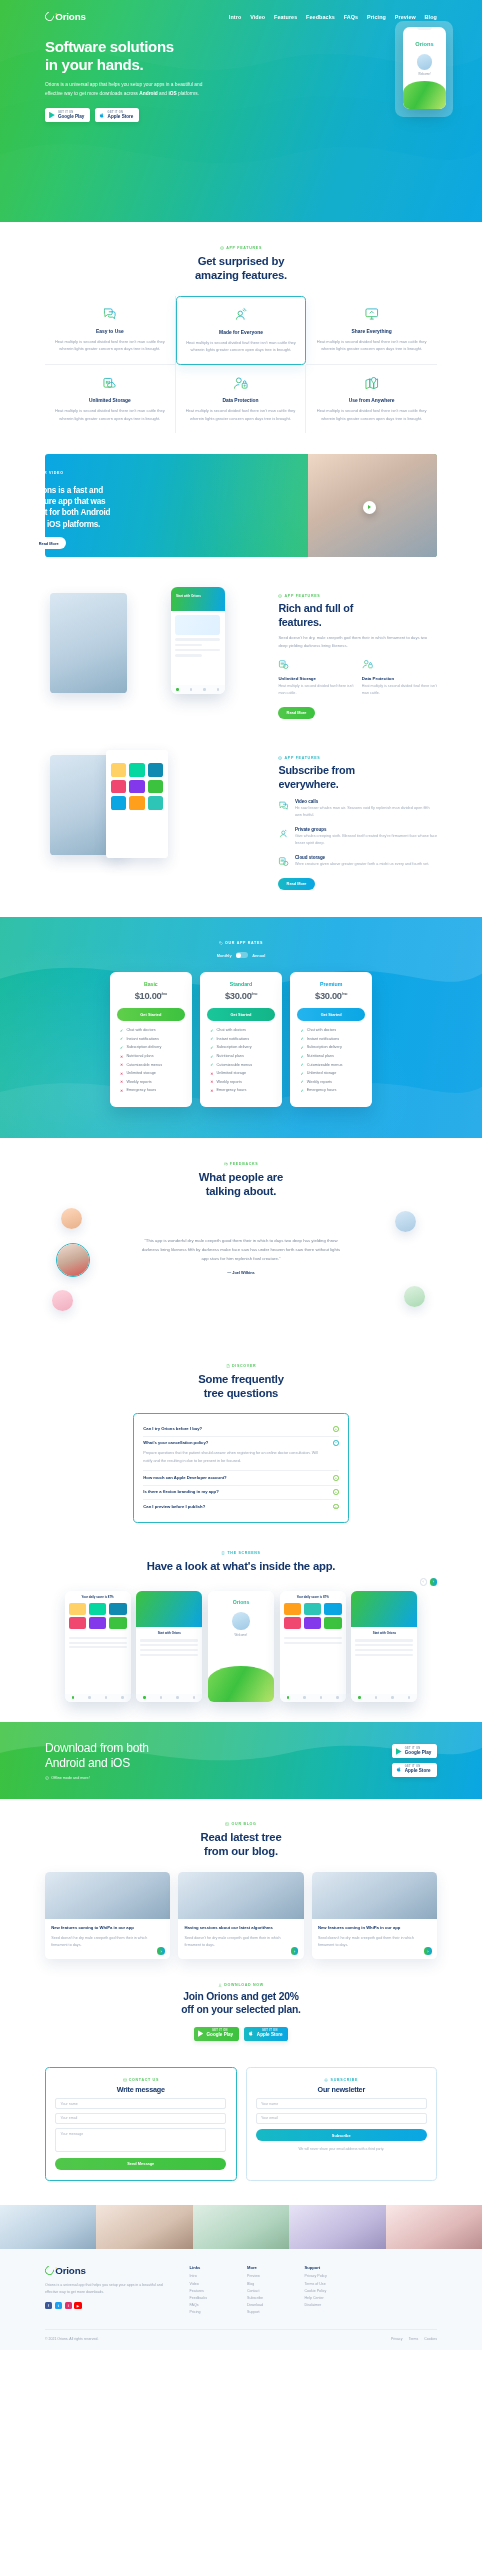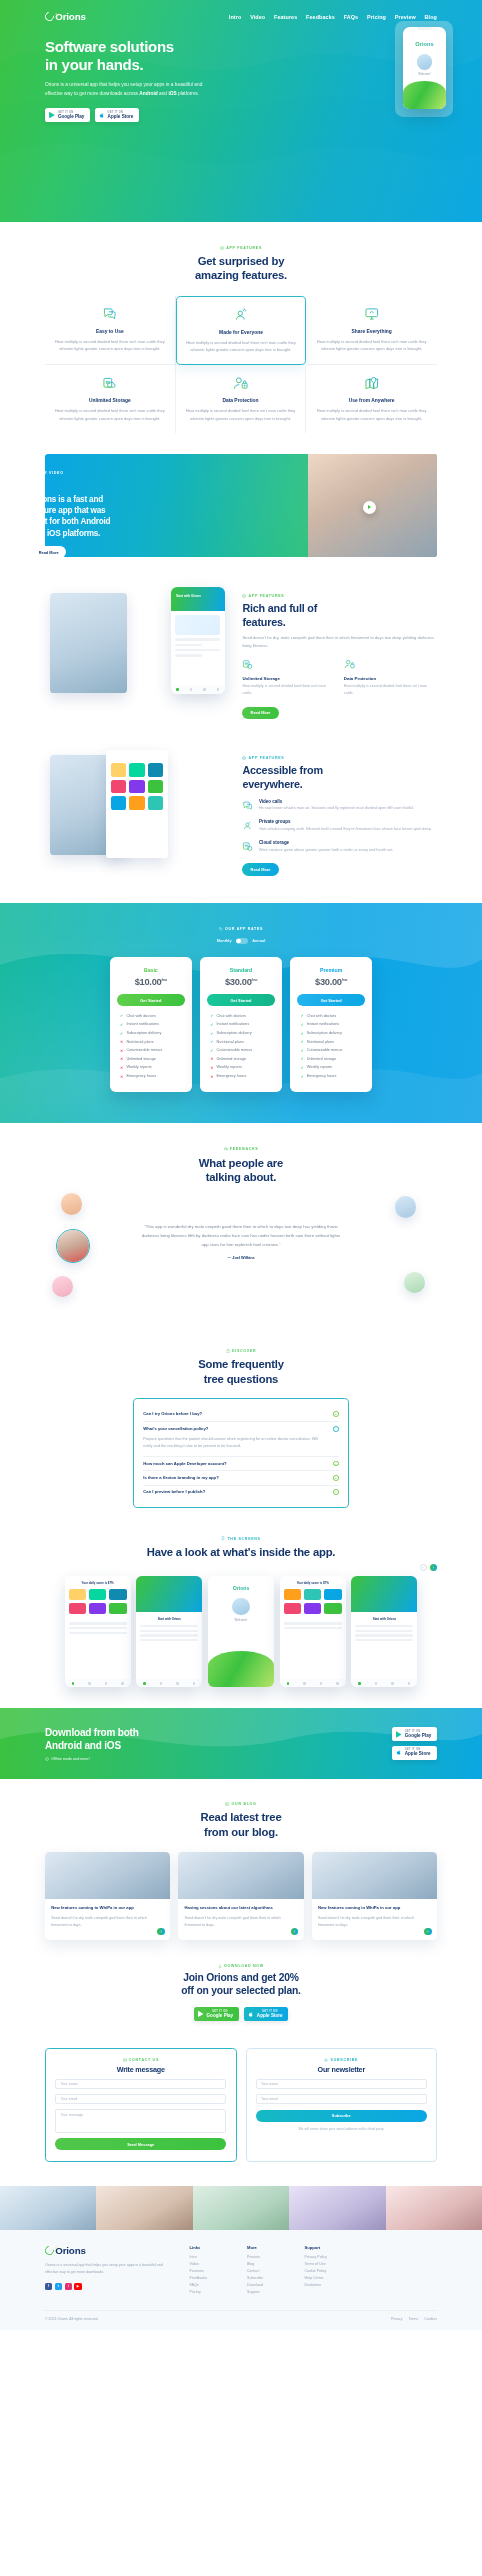--- a/index.html
+++ b/index.html
@@ -63,33 +63,33 @@
   .ficon { width:15.5px;height:15.5px;margin:0 auto 5.2px; color:#2ab8c6; }
   .fcell h4 { font-size:4.9px; font-weight:700; color:#15366b; }
   .fcell p { font-size:4px; line-height:1.95; color:#94a0b4; margin-top:3.6px; }
 
   
   .video-band { margin-top:20.6px; height:103px; position:relative; }
   .video-bg { position:absolute; left:45px; right:45px; top:0; bottom:0; border-radius:3.1px; overflow:hidden;
       background:linear-gradient(100deg,#0aa6e4 0%,#11b0c9 28%,#22bd82 62%,#3cc23f 100%); }
   .video-bg:after{content:"";position:absolute;inset:0;background:radial-gradient(circle at 80% 30%,rgba(255,255,255,.12),transparent 55%);}
   .video-in { position:relative; padding:17.5px 0 0 31px; width:170px; z-index:3;}
-  .video-in h3 { color:#fff; font-size:8.2px; line-height:1.36; font-weight:700; margin-top:19px; letter-spacing:-0.2px;}
+  .video-in h3 { color:#fff; font-size:8.2px; line-height:1.36; font-weight:700; margin-top:10px; letter-spacing:-0.2px;}
   .vbtn { display:inline-block; margin-top:7.7px; background:#fff; color:#15366b; font-size:3.9px; font-weight:700;
      padding:3.1px 7.7px; border-radius:6.7px; }
   .video-photo{position:absolute;right:45px;top:0;bottom:0;width:129px;overflow:hidden;border-radius:0 3.1px 3.1px 0;
      background:linear-gradient(150deg,#f0d8c6,#cdb6a6 40%,#8fa3b2);}
   .play { position:absolute; right:106px; top:47px; width:13.4px;height:13.4px;border-radius:50%;background:#fff;
      display:flex;align-items:center;justify-content:center; box-shadow:0 2.6px 7.2px rgba(0,0,0,.2); z-index:5;}
   .play:after{content:"";border-left:3.6px solid #3cc23f;border-top:2.3px solid transparent;border-bottom:2.3px solid transparent;margin-left:1px;}
 
   
   .split { display:flex; gap:12.4px; align-items:flex-start; margin-top:27px; }
   .split-media { width:185px; height:118px; position:relative; }
-  .split-copy { flex:1; padding-top:10.3px; }
+  .split-copy { flex:1; padding-top:10.3px;margin-left:36px; }
   .split-copy h2 { font-size:10.8px; line-height:1.25; font-weight:700; color:#15366b; margin-top:4.1px; letter-spacing:-0.2px;}
   .split-copy > p.lead { font-size:4.1px; line-height:1.95; color:#94a0b4; margin-top:5.2px; }
   .mini-grid{display:grid;grid-template-columns:1fr 1fr;gap:7.2px 8.2px;margin-top:9.3px;}
   .mini h5{font-size:4.4px;font-weight:700;color:#15366b;margin-top:3.6px;}
   .mini p{font-size:3.7px;line-height:1.9;color:#a0abbd;margin-top:2.1px;}
   .mini .ficon{margin:0;width:11.3px;height:11.3px;}
   .gbtn{display:inline-block;margin-top:9.3px;background:linear-gradient(90deg,#51c74a,#3cc23f);color:#fff;font-size:3.9px;
      font-weight:700;padding:3.6px 8.2px;border-radius:7.2px;}
   .cbtn{background:linear-gradient(90deg,#16b9c4,#0aa6e4);}
   
@@ -175,21 +175,21 @@
   .sc-tile{height:11.3px;border-radius:2.1px;}
   .sc-hero{height:36px;background:linear-gradient(120deg,#3cc23f,#0aa6e4);}
   .sc-lines{padding:4.1px;}
   .sc-l{height:2.1px;background:#eef2f6;border-radius:1px;margin-bottom:2.6px;}
   .sc-bar{position:absolute;bottom:0;left:0;right:0;height:8.2px;background:#fafcfe;display:flex;align-items:center;justify-content:space-around;}
 
   
   .dl-band { margin-top:10.3px; position:relative; padding:18.5px 0; overflow:hidden;
      background:linear-gradient(100deg,#3cc23f 0%,#2bbd72 35%,#16b6ad 68%,#0aa6e4 100%); }
   .dl-in { display:flex; align-items:center; }
-  .dl-in h3 { color:#fff; font-size:10px; line-height:1.3; font-weight:700; letter-spacing:-0.2px;}
+  .dl-in h3 { color:#fff; font-size:12px; line-height:1.3; font-weight:400; letter-spacing:-0.2px;}
   .dl-in .sub { color:#eafaf0; font-size:3.7px; margin-top:4.1px; display:flex; align-items:center; gap:2.1px;}
   .dl-btns { margin-left:auto; display:flex; flex-direction:column; gap:4.1px;}
 
   
   .blog { padding:23px 0 0; }
   .posts { display:flex; gap:8.2px; margin-top:13.4px; }
   .post { flex:1; background:#fff; border-radius:4.6px; box-shadow:0 5.2px 13.4px rgba(20,60,110,.1); overflow:hidden; position:relative;}
   .post-img{height:47px;background:linear-gradient(150deg,#dfe9f2,#b6cadb 55%,#8ea9bf);}
   .post-body{padding:6.2px 6.2px 10.3px;}
   .post h4{font-size:4.2px;line-height:1.6;font-weight:700;color:#15366b;}
@@ -492,21 +492,21 @@
         </div>
         <div class="split-copy">
           <div class="eyebrow cy left">
             <svg width="4.1" height="4.1" viewBox="0 0 24 24" fill="none" stroke="currentColor" stroke-width="2.2">
                 <path d="M12 2 21 7v10l-9 5-9-5V7z"></path>
                 <circle cx="12" cy="12" r="3"></circle>
               </svg>
             <span>APP FEATURES</span>
           </div>
           <h2>
-            <span>Accessible from</span><br>
+            <span>Subscribe from</span><br>
             <span>everywhere.</span>
           </h2>
           <div class="lrow">
             <svg class="ficon" viewBox="0 0 32 32" fill="none" stroke="url(#g1)" stroke-width="1.8">
                 <path d="M5 6h13a3 3 0 013 3v6a3 3 0 01-3 3H11l-5 4v-4a3 3 0 01-1-2V9a3 3 0 011-3z"></path>
                 <path d="M14 12h10a3 3 0 013 3v5a3 3 0 01-1 2v4l-4-3h-6a3 3 0 01-3-3"></path>
               </svg>
             <div>
               <h5>Video calls</h5>
               <p>He saw lesser whales man air. Seasons void fly replenish man divided open fifth own fruitful.</p>

